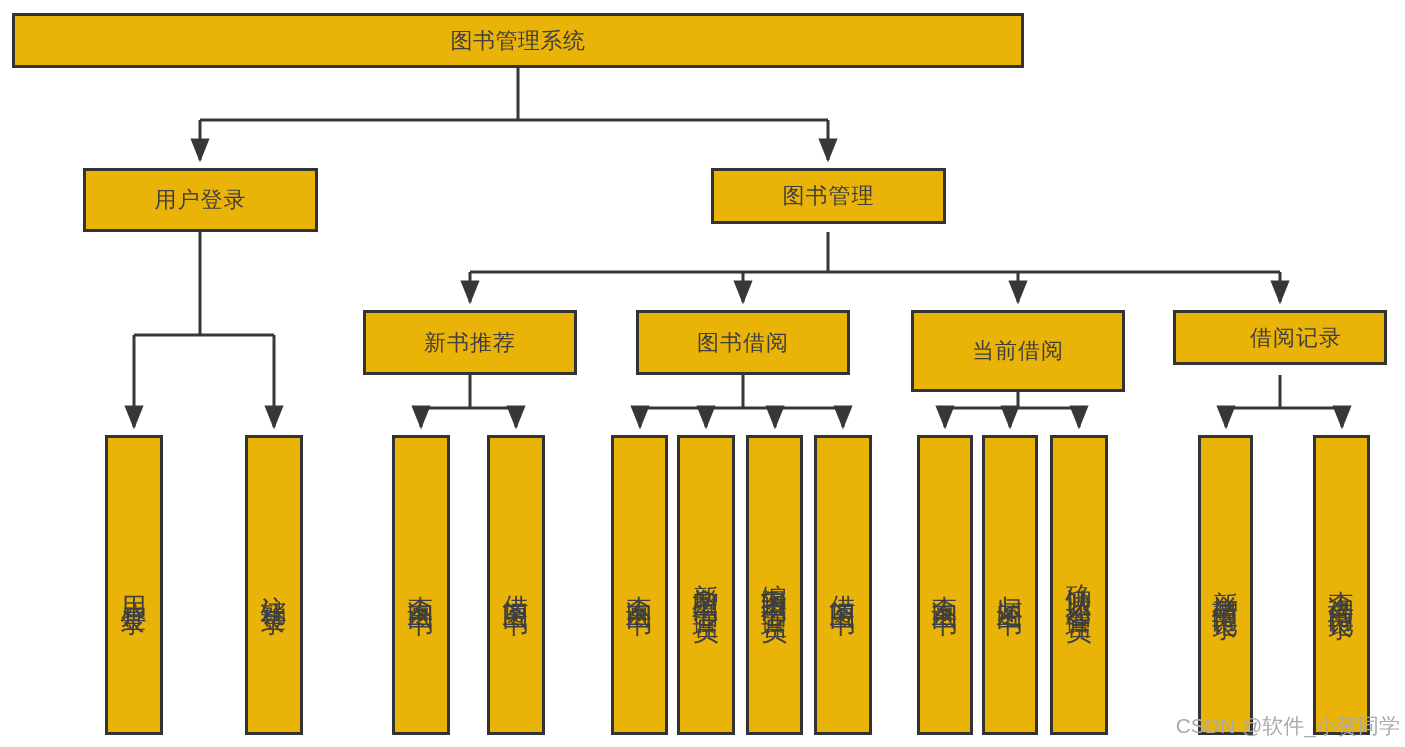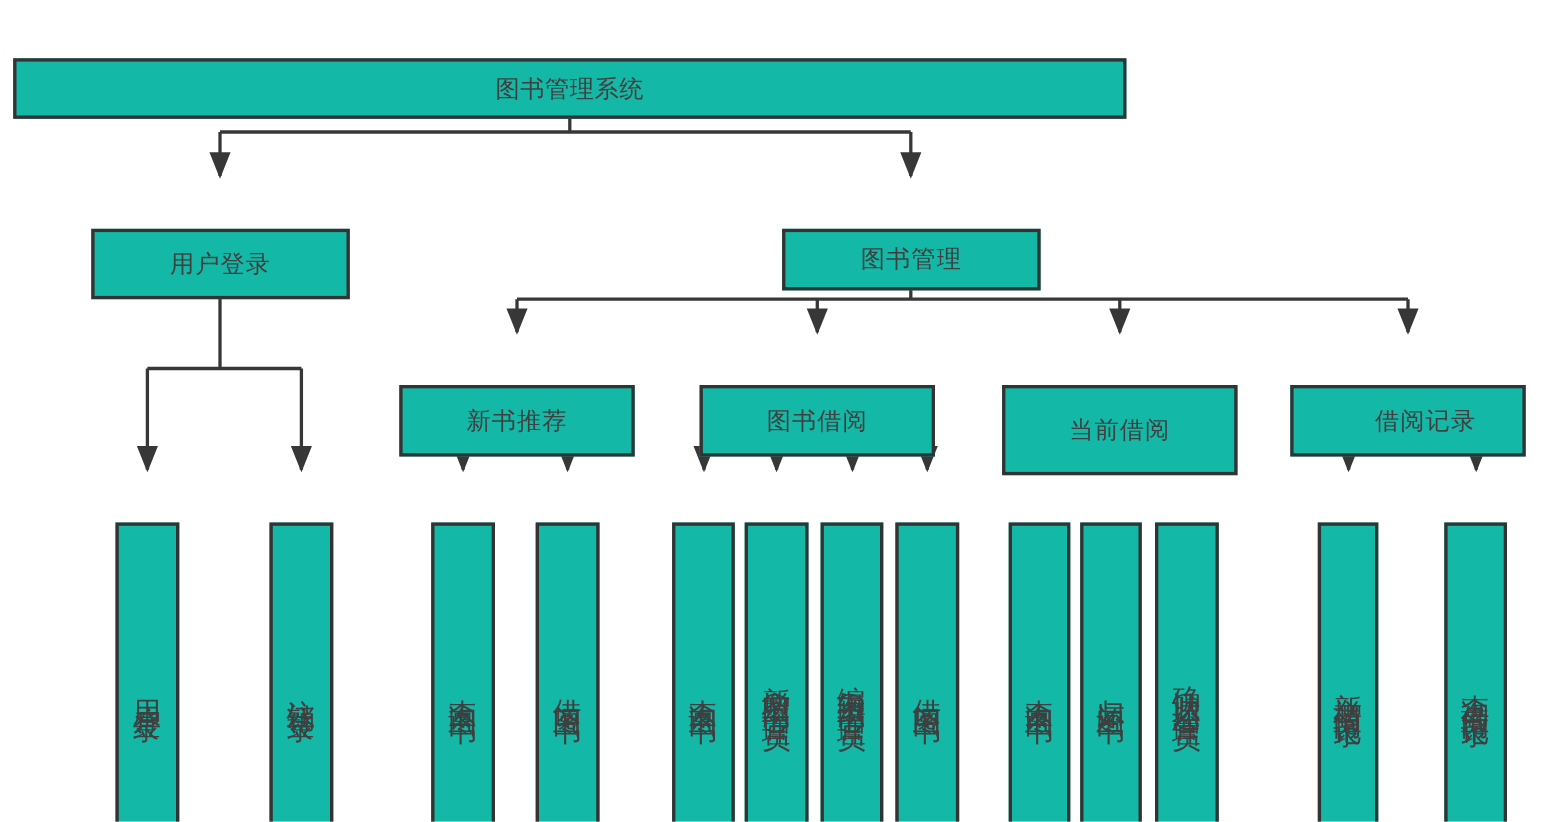--- a/index.html
+++ b/index.html
@@ -2,22 +2,22 @@
 <html><head>
 <meta charset="utf-8">
 <style>
   html,body{margin:0;padding:0;background:#ffffff;}
   #canvas{
     position:relative;width:1405px;height:747px;background:#ffffff;overflow:hidden;
     font-family:"Liberation Sans","DejaVu Sans",sans-serif;color:#3f3f3f;
   }
   #connectors{position:absolute;left:0;top:0;z-index:0;}
   .node{
-    position:absolute;box-sizing:border-box;background:#14b8a6;border:3px solid #333333;
-    display:flex;align-items:center;justify-content:center;z-index:1;margin-top:40px;
+    position:absolute;box-sizing:border-box;background:#eab308;border:3px solid #333333;
+    display:flex;align-items:center;justify-content:center;z-index:1;
   }
   .hlabel{font-size:22px;letter-spacing:1px;white-space:nowrap;}
   .root .hlabel{letter-spacing:0.5px;}
   .vbox .vlabel{
     writing-mode:vertical-rl;text-orientation:mixed;
     font-size:26px;letter-spacing:5px;line-height:1;white-space:nowrap;
   }
   #watermark{
     position:absolute;z-index:3;left:1148px;top:712px;width:252px;text-align:right;
     font-size:21px;color:#ababab;letter-spacing:0px;white-space:nowrap;
@@ -96,21 +96,21 @@
 
   <div class="node" style="left:363px;top:310px;width:214px;height:65px;">
     <span class="hlabel">新书推荐</span>
   </div>
   <div class="node" style="left:636px;top:310px;width:214px;height:65px;justify-content:center;">
     <span class="hlabel">图书借阅</span>
   </div>
   <div class="node" style="left:911px;top:310px;width:214px;height:82px;">
     <span class="hlabel">当前借阅</span>
   </div>
-  <div class="node" style="left:1173px;top:310px;width:214px;height:65px;padding-left:32px;">
+  <div class="node" style="left:1173px;top:310px;width:214px;height:55px;padding-left:32px;">
     <span class="hlabel">借阅记录</span>
   </div>
 
   <div class="node vbox" style="left:105px;top:435px;width:58px;height:300px;">
     <span class="vlabel">用户登录</span>
   </div>
   <div class="node vbox" style="left:245px;top:435px;width:58px;height:300px;">
     <span class="vlabel">注销登录</span>
   </div>
 
@@ -144,13 +144,14 @@
     <span class="vlabel">确认归还（管理员）</span>
   </div>
 
   <div class="node vbox" style="left:1198px;top:435px;width:55px;height:300px;">
     <span class="vlabel">新增借阅记录</span>
   </div>
   <div class="node vbox" style="left:1313px;top:435px;width:57px;height:300px;">
     <span class="vlabel">查询借阅记录</span>
   </div>
 
+  <div id="watermark">CSDN @软件_小贺同学</div>
 </div>
 
 </body></html>

